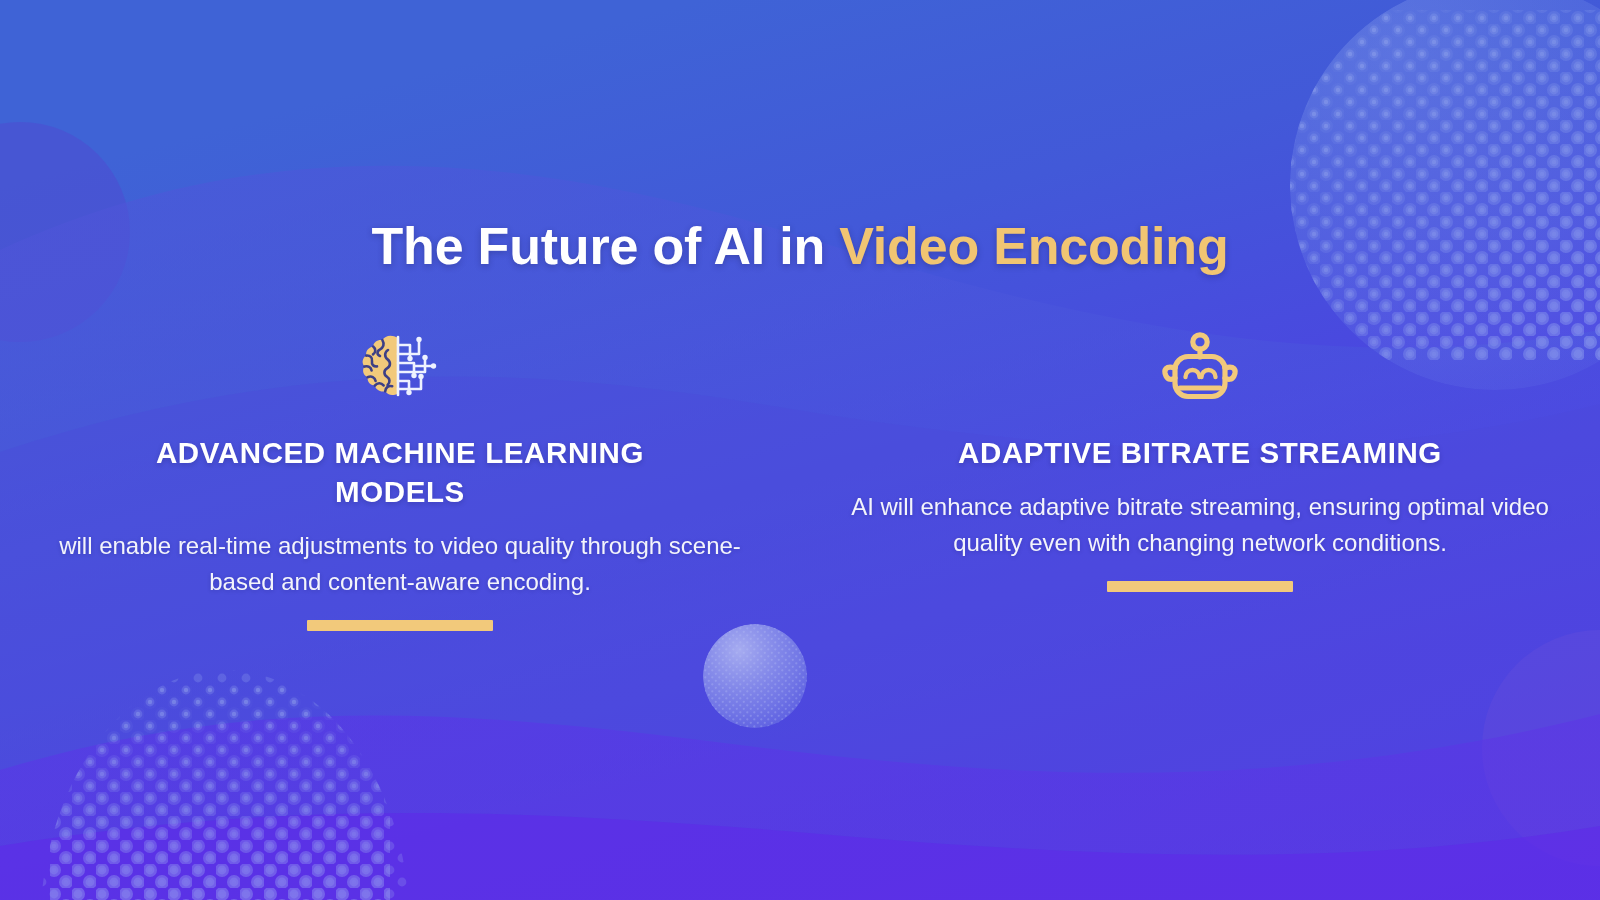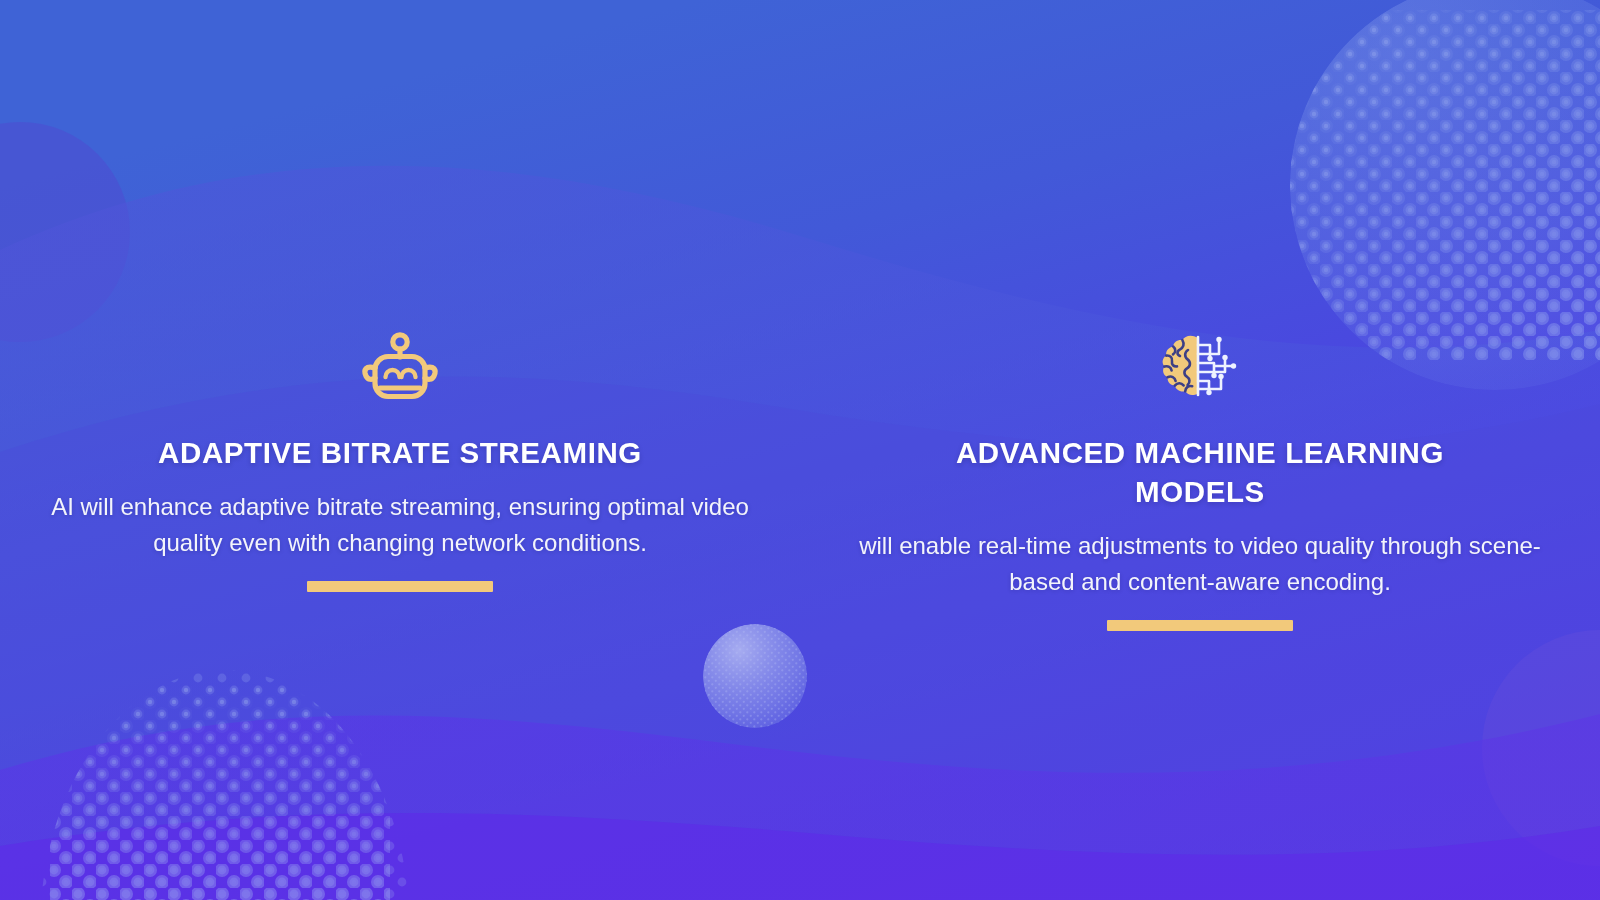--- a/index.html
+++ b/index.html
@@ -209,50 +209,25 @@
     </g>
 
     <g clip-path="url(#clipSphere)">
       <circle cx="755" cy="676" r="52" fill="url(#gSphere)"></circle>
       <rect x="700" y="620" width="115" height="115" fill="url(#dotTiny)"></rect>
     </g>
   </svg>
 
   <div class="content">
 
+    <div class="title">
+      <span>The Future of AI in </span><span class="accent">Video Encoding</span>
+    </div>
 
     <div class="cols">
-
-      <div class="col col-right">
-        <div class="icon-wrap">
-          <svg width="86" height="76" viewBox="0 0 86 76" xmlns="http://www.w3.org/2000/svg">
-            <g fill="none" stroke="#f2c97b" stroke-width="5.2" stroke-linecap="round" stroke-linejoin="round">
-
-              <circle cx="43" cy="10" r="7.2"></circle>
-              <path d="M43 17.2 L43 25"></path>
-
-              <rect x="18" y="24.5" width="50" height="40" rx="13" ry="13"></rect>
-
-              <path d="M18 36 C9 33 6 38 9 44 C11 48 15 48 18 46"></path>
-              <path d="M68 36 C77 33 80 38 77 44 C75 48 71 48 68 46"></path>
-
-              <path d="M23 56 L63 56"></path>
-            </g>
-
-            <g fill="none" stroke="#f2c97b" stroke-width="4.4" stroke-linecap="round">
-              <path d="M28.5 45 A7 7 0 0 1 42.5 45"></path>
-              <path d="M44.5 45 A7 7 0 0 1 58.5 45"></path>
-            </g>
-          </svg>
-        </div>
-
-        <div class="card-title">ADAPTIVE BITRATE STREAMING</div>
-        <div class="card-body">AI will enhance adaptive bitrate streaming, ensuring optimal video quality even with changing network conditions.</div>
-        <div class="rule"></div>
-      </div>
 
       <div class="col col-left">
         <div class="icon-wrap">
           <svg width="86" height="76" viewBox="0 0 86 76" xmlns="http://www.w3.org/2000/svg">
 
             <g>
               <path fill="#f2c97b" d="M41 6
                    C34.5 2.2 28 3.6 25.4 8.2
                    C20.3 7.6 16.6 10.4 16.2 14.6
                    C11.2 15.6 8.4 19.3 9.3 23.6
@@ -295,15 +270,43 @@
               <circle cx="76.5" cy="34" r="2.7"></circle>
             </g>
           </svg>
         </div>
 
         <div class="card-title">ADVANCED MACHINE LEARNING MODELS</div>
         <div class="card-body">will enable real-time adjustments to video quality through scene-based and content-aware encoding.</div>
         <div class="rule"></div>
       </div>
 
+      <div class="col col-right">
+        <div class="icon-wrap">
+          <svg width="86" height="76" viewBox="0 0 86 76" xmlns="http://www.w3.org/2000/svg">
+            <g fill="none" stroke="#f2c97b" stroke-width="5.2" stroke-linecap="round" stroke-linejoin="round">
+
+              <circle cx="43" cy="10" r="7.2"></circle>
+              <path d="M43 17.2 L43 25"></path>
+
+              <rect x="18" y="24.5" width="50" height="40" rx="13" ry="13"></rect>
+
+              <path d="M18 36 C9 33 6 38 9 44 C11 48 15 48 18 46"></path>
+              <path d="M68 36 C77 33 80 38 77 44 C75 48 71 48 68 46"></path>
+
+              <path d="M23 56 L63 56"></path>
+            </g>
+
+            <g fill="none" stroke="#f2c97b" stroke-width="4.4" stroke-linecap="round">
+              <path d="M28.5 45 A7 7 0 0 1 42.5 45"></path>
+              <path d="M44.5 45 A7 7 0 0 1 58.5 45"></path>
+            </g>
+          </svg>
+        </div>
+
+        <div class="card-title">ADAPTIVE BITRATE STREAMING</div>
+        <div class="card-body">AI will enhance adaptive bitrate streaming, ensuring optimal video quality even with changing network conditions.</div>
+        <div class="rule"></div>
+      </div>
+
     </div>
   </div>
 </div>
 
 </body></html>

